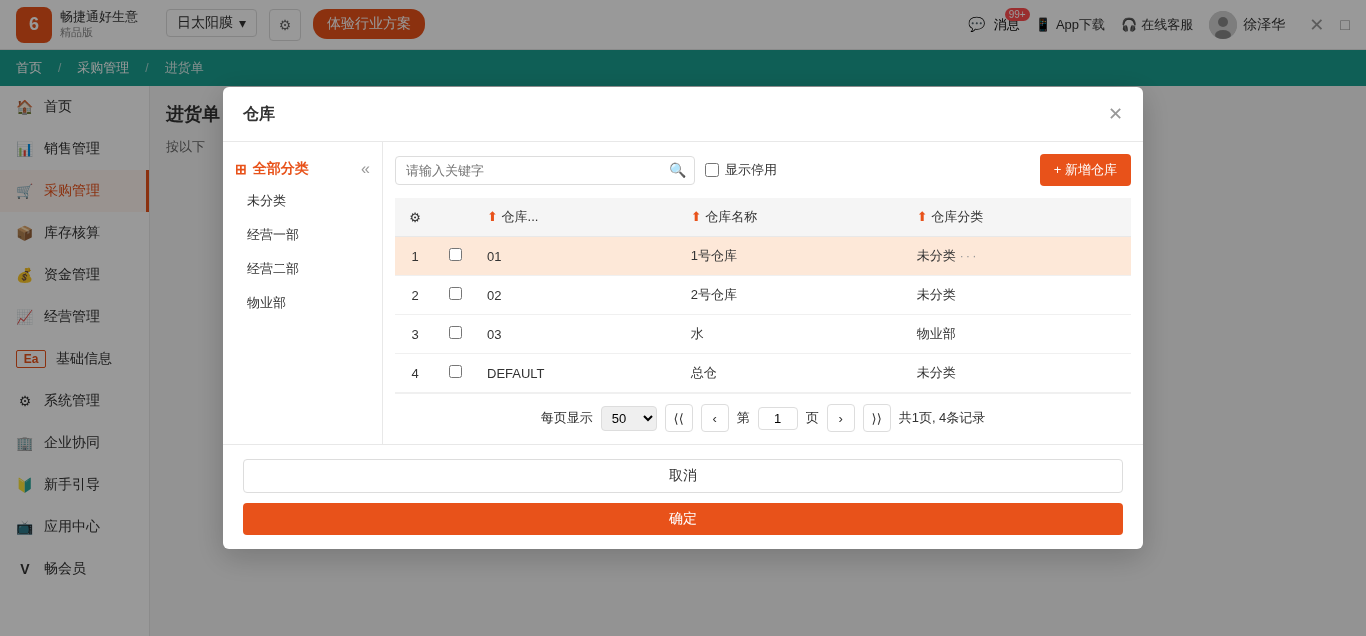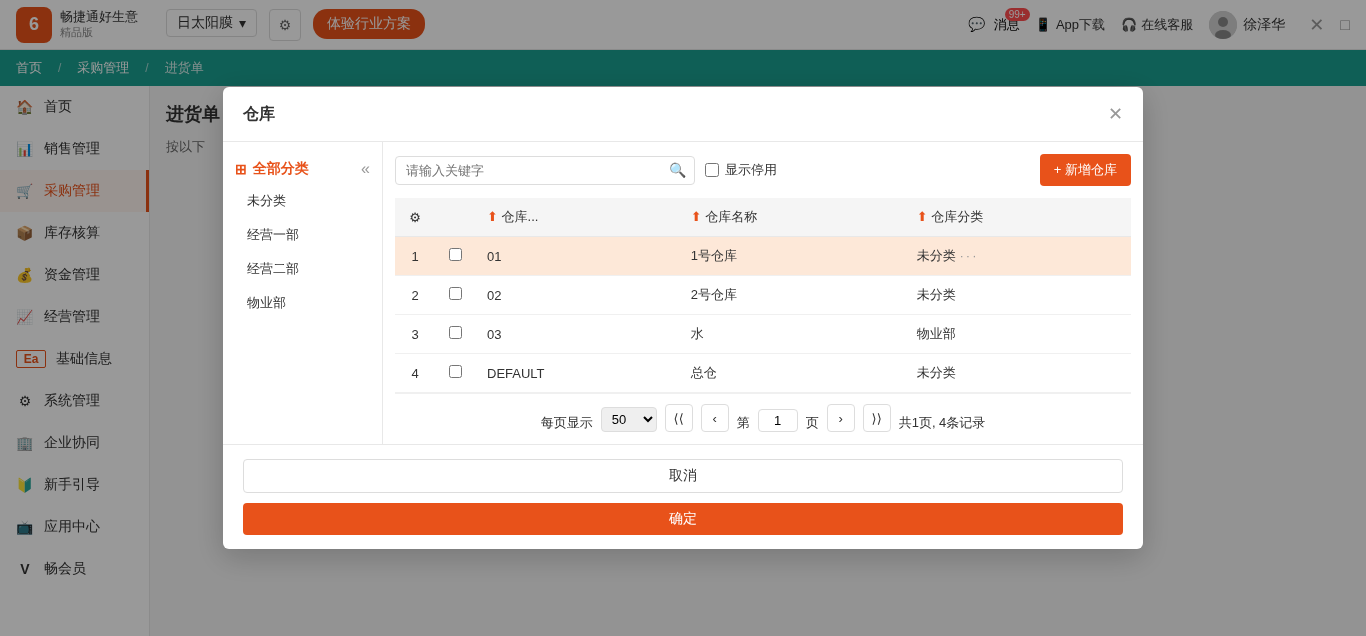--- a/index.html
+++ b/index.html
@@ -170,21 +170,21 @@
       color: #333; font-weight: normal;
     }
     .data-table td {
       padding: 10px 12px; border-bottom: 1px solid #f0f0f0; color: #333;
     }
     .data-table tr.selected td { background: #fde8d8; }
     .row-index { color: #666; text-align: center; }
 
     
     .pagination {
-      display: flex; align-items: flex-end; justify-content: center;
+      display: flex; align-items: center; justify-content: center;
       gap: 8px; padding-top: 10px;
       border-top: 1px solid #f0f0f0; font-size: 13px; color: #333;
     }
     .page-btn {
       width: 28px; height: 28px; border: 1px solid #ddd; border-radius: 4px;
       display: flex; align-items: center; justify-content: center;
       cursor: pointer; background: #fff; color: #333;
     }
     .page-input {
       width: 40px; text-align: center; border: 1px solid #ddd; border-radius: 4px;

